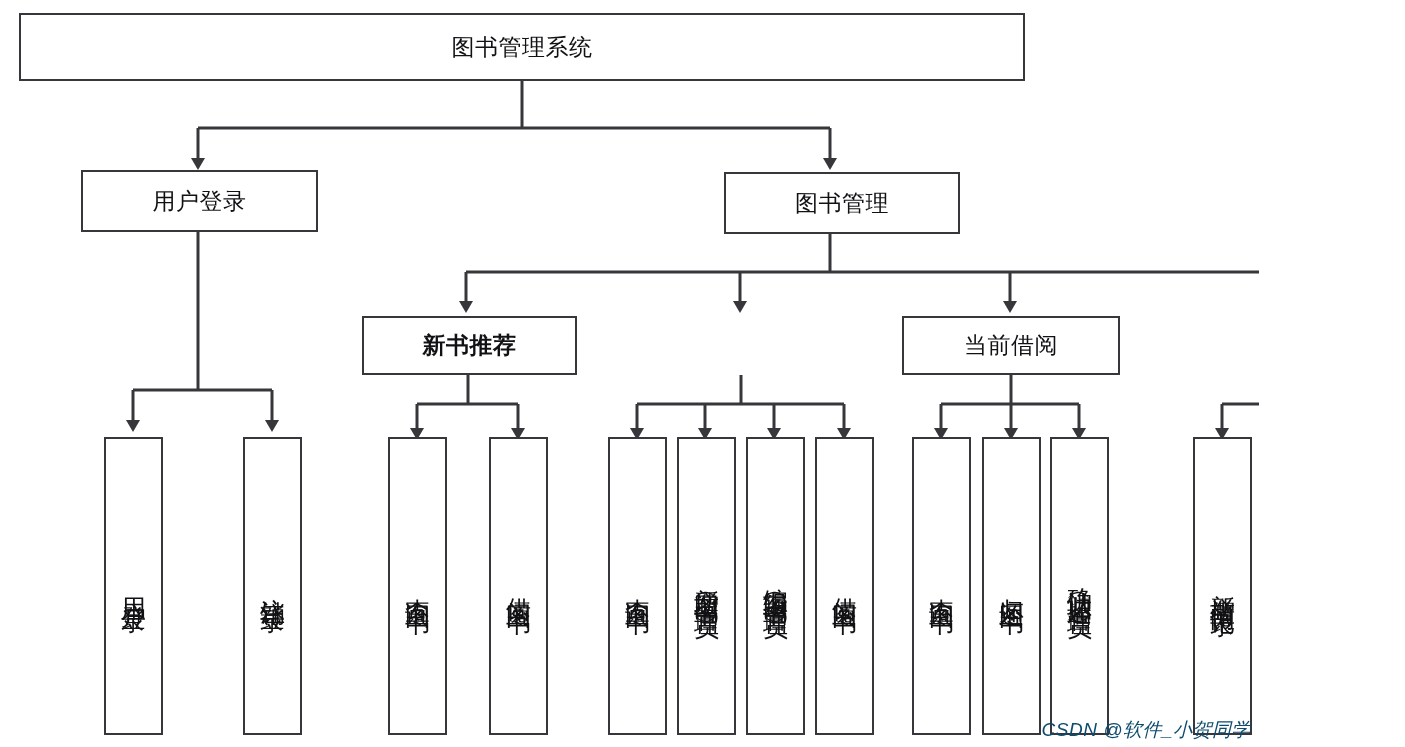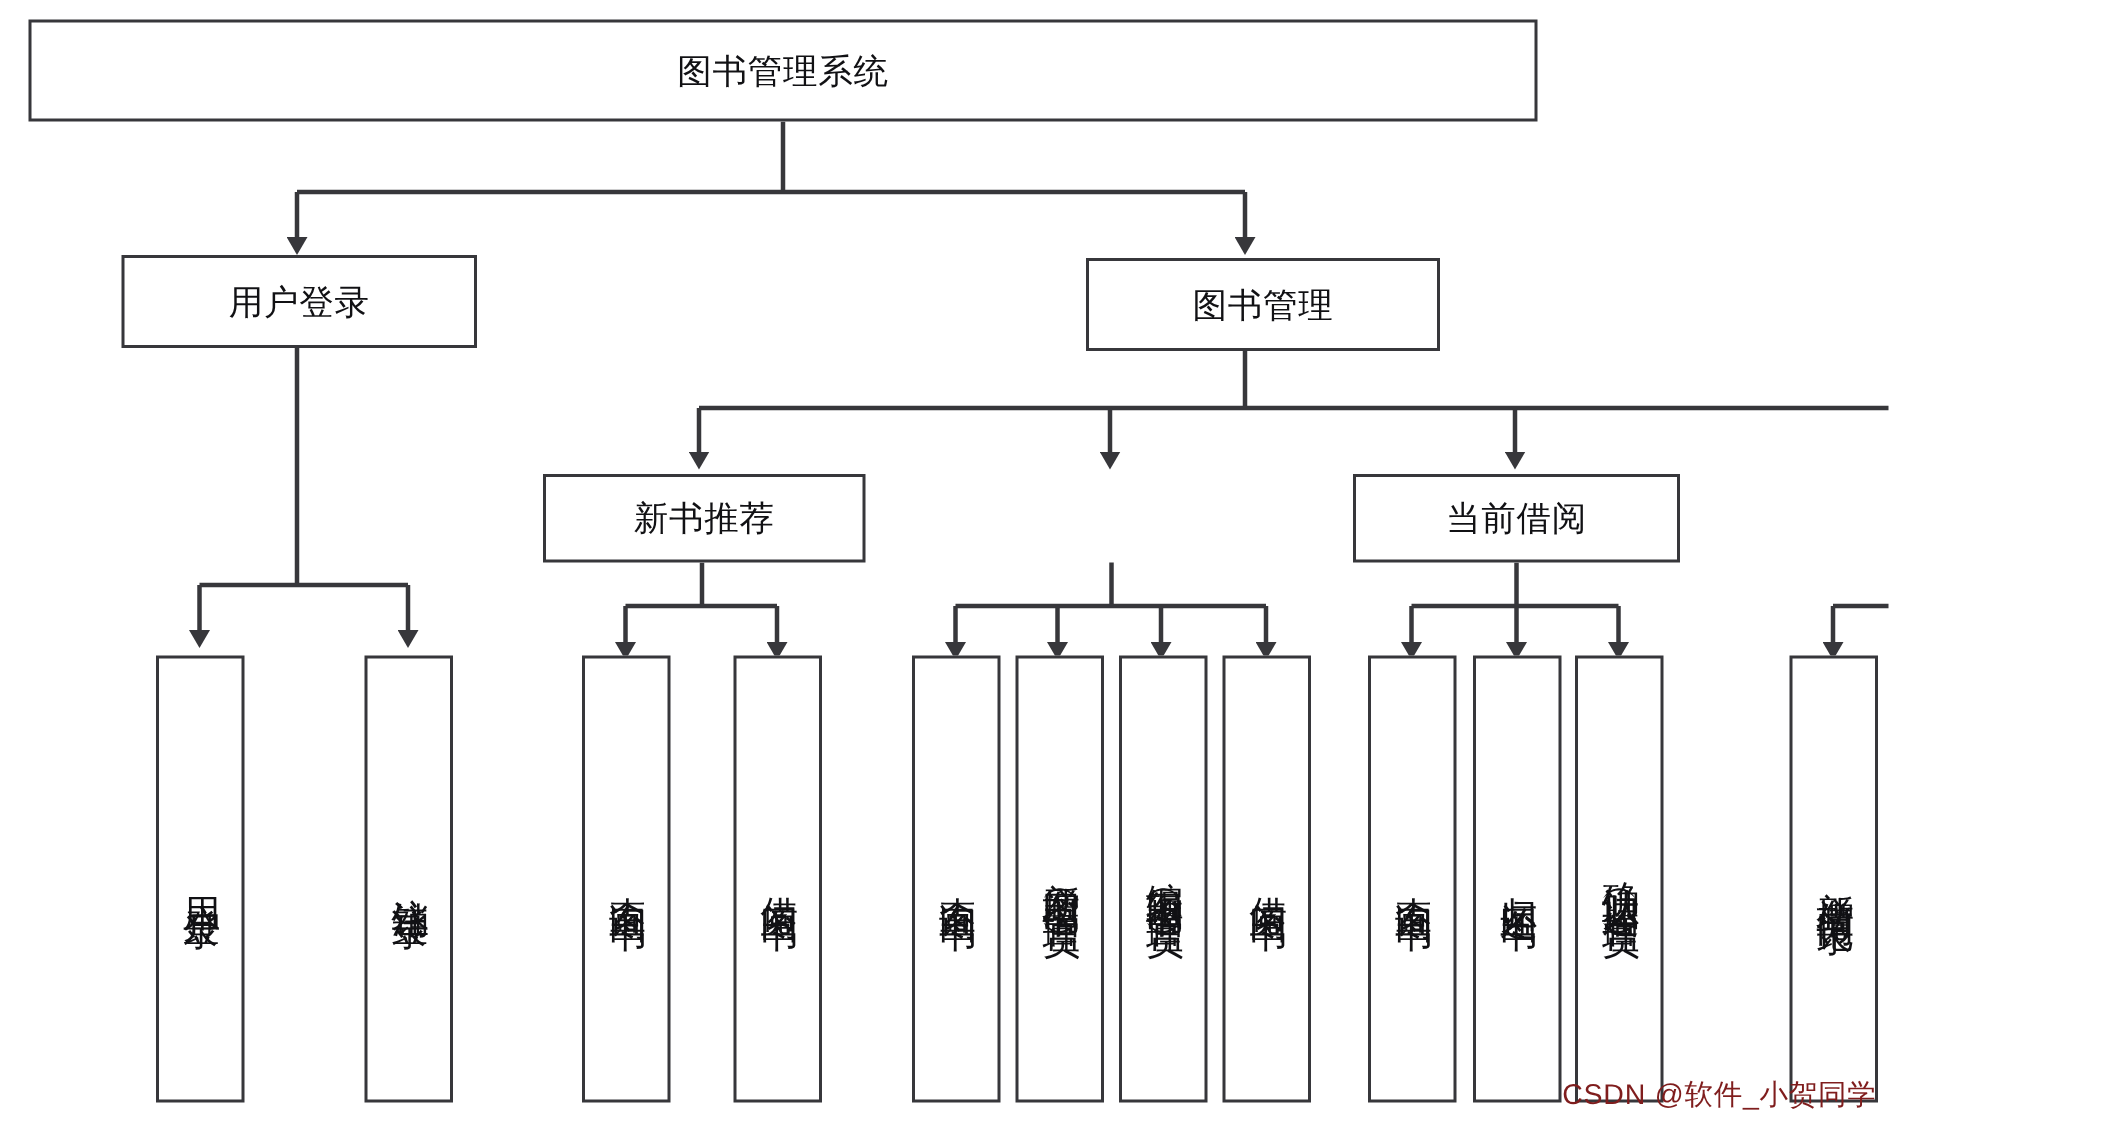--- a/index.html
+++ b/index.html
@@ -54,23 +54,24 @@
     top: 0;
     width: 1405px;
     height: 747px;
     pointer-events: none;
   }
   .watermark {
     position: absolute;
     right: 8px;
     bottom: 4px;
     font-size: 19px;
-    color: #7f1d1d;
+    color: #0c4a6e;
     white-space: nowrap;
     letter-spacing: 0.5px;
+    font-style: italic;
   }
 </style>
 </head>
 <body>
 
 <div id="canvas">
 
   <svg class="links" viewBox="0 0 1405 747">
     <defs>
       <marker id="arrow" viewBox="0 0 12 14" refX="2" refY="7" markerWidth="12" markerHeight="14" orient="auto-start-reverse" markerUnits="userSpaceOnUse">
@@ -128,21 +129,21 @@
   </div>
 
   <div class="node horiz" style="left:81px; top:170px; width:237px; height:62px;">
     <span class="htext">用户登录</span>
   </div>
 
   <div class="node horiz" style="left:712px; top:172px; width:236px; height:62px;margin-left:12px;">
     <span class="htext">图书管理</span>
   </div>
 
-  <div class="node horiz" style="left:362px; top:316px; width:215px; height:59px;">
+  <div class="node horiz" style="left:362px; top:316px; width:215px; height:59px;font-weight:bold;">
     <span class="htext">新书推荐</span>
   </div>
 
 
   <div class="node horiz" style="left:902px; top:316px; width:218px; height:59px;">
     <span class="htext">当前借阅</span>
   </div>
 
 
   <div class="node vert" style="left:104px; top:437px; width:59px; height:298px;">

